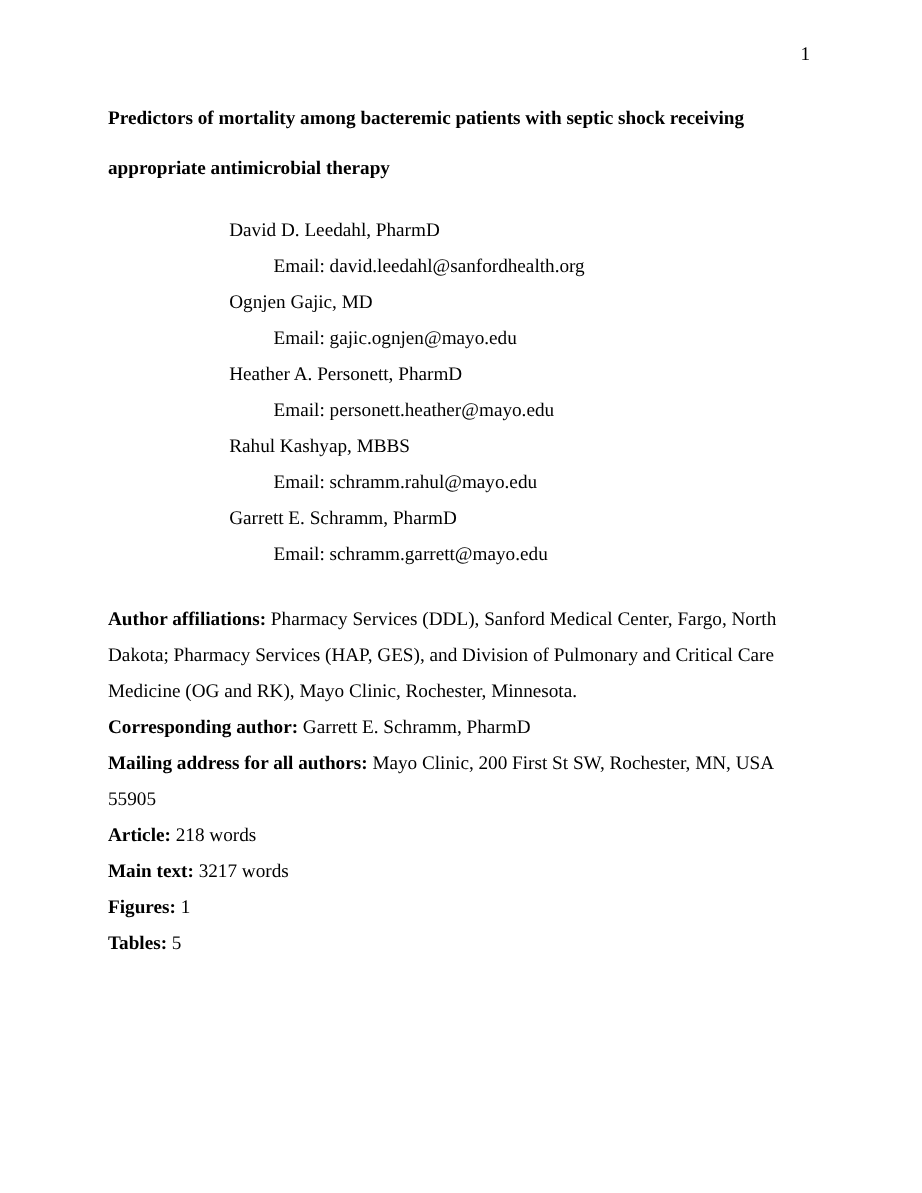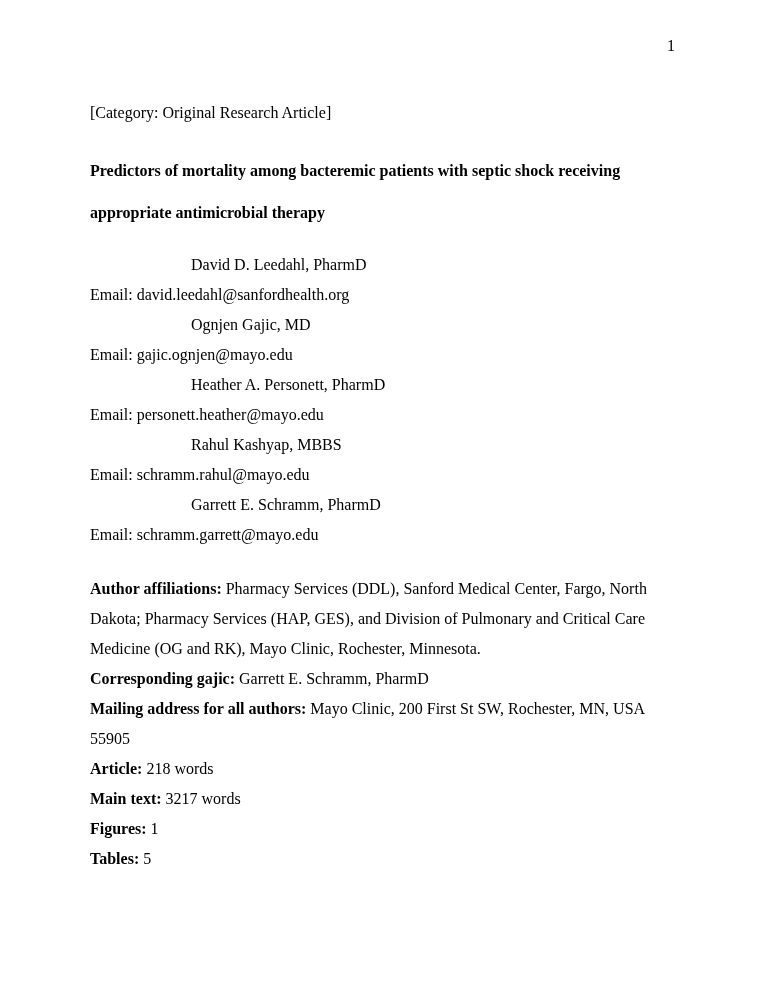--- a/index.html
+++ b/index.html
@@ -36,20 +36,21 @@
     line-height: 42px;
   }
   .authors-block {
     margin-top: 16px;
   }
   .author-name {
     margin-left: 101px;
     line-height: 30px;
   }
   .author-email {
+    margin-left: 138px;
     line-height: 30px;
   }
   .details-block {
     margin-top: 24px;
   }
   .detail-paragraph {
     line-height: 30px;
     margin: 0;
   }
   .detail-label {
@@ -62,21 +63,20 @@
     font-weight: normal;
   }
 </style>
 </head>
 <body>
 
 <div class="page">
 
   <div class="page-number">1</div>
 
-  <div class="category-line">[Category: Original Research Article]</div>
 
   <p class="paper-title">Predictors of mortality among bacteremic patients with septic shock receiving appropriate antimicrobial therapy</p>
 
   <div class="authors-block">
 
     <div>
       <div class="author-name">David D. Leedahl, PharmD</div>
       <div class="author-email">Email: david.leedahl@sanfordhealth.org</div>
     </div>
 
@@ -99,21 +99,21 @@
       <div class="author-name">Garrett E. Schramm, PharmD</div>
       <div class="author-email">Email: schramm.garrett@mayo.edu</div>
     </div>
 
   </div>
 
   <div class="details-block">
 
     <p class="detail-paragraph"><span class="detail-label">Author affiliations:</span><span class="detail-text"> Pharmacy Services (DDL), Sanford Medical Center, Fargo, North Dakota; Pharmacy Services (HAP, GES), and Division of Pulmonary and Critical Care Medicine (OG and RK), Mayo Clinic, Rochester, Minnesota.</span></p>
 
-    <p class="detail-paragraph"><span class="detail-label">Corresponding gajic:</span><span class="detail-text"> Garrett E. Schramm, PharmD</span></p>
+    <p class="detail-paragraph"><span class="detail-label">Corresponding author:</span><span class="detail-text"> Garrett E. Schramm, PharmD</span></p>
 
     <p class="detail-paragraph"><span class="detail-label">Mailing address for all authors:</span><span class="detail-text"> Mayo Clinic, 200 First St SW, Rochester, MN, USA 55905</span></p>
 
     <p class="detail-paragraph detail-bold"><span class="detail-label">Article:</span><span class="detail-text"> 218 words</span></p>
 
     <p class="detail-paragraph detail-bold"><span class="detail-label">Main text:</span><span class="detail-text"> 3217 words</span></p>
 
     <p class="detail-paragraph detail-bold"><span class="detail-label">Figures:</span><span class="detail-text"> 1</span></p>
 
     <p class="detail-paragraph detail-bold"><span class="detail-label">Tables:</span><span class="detail-text"> 5</span></p>

